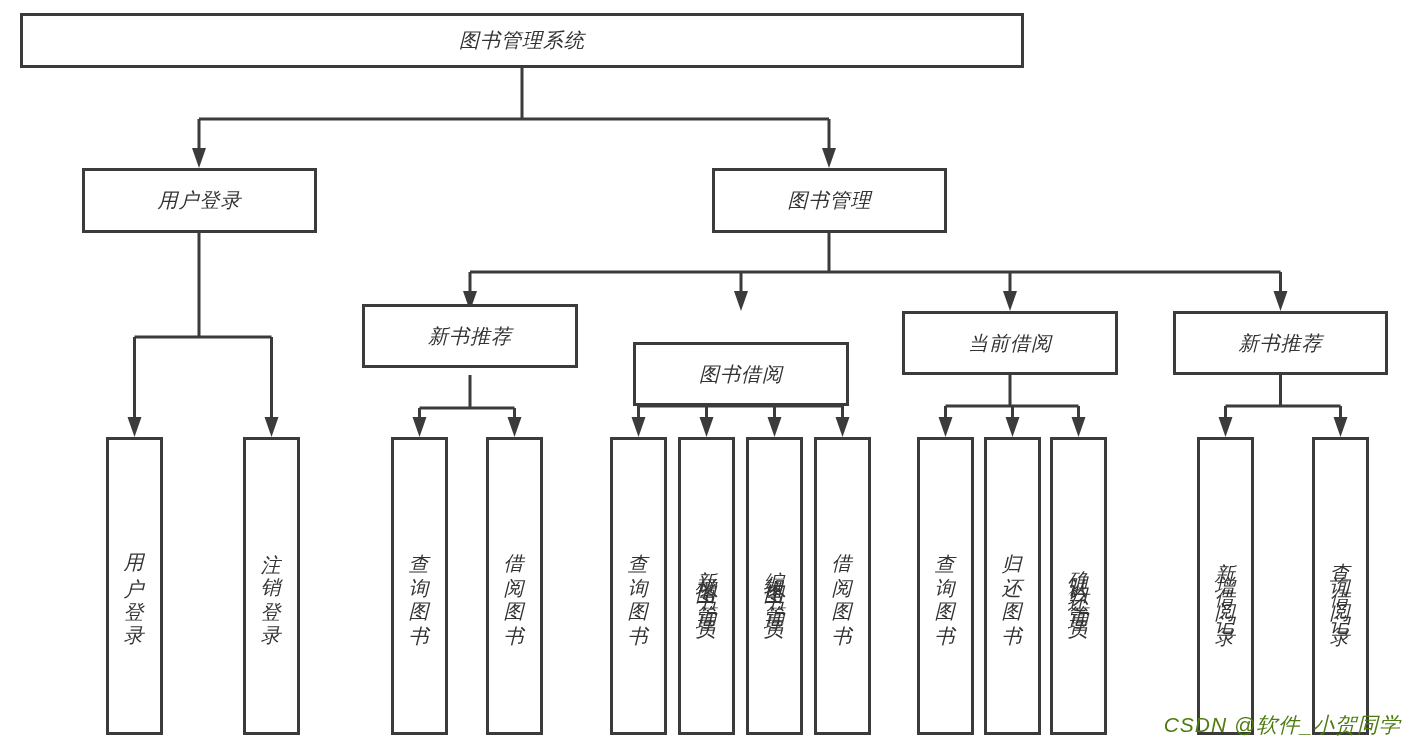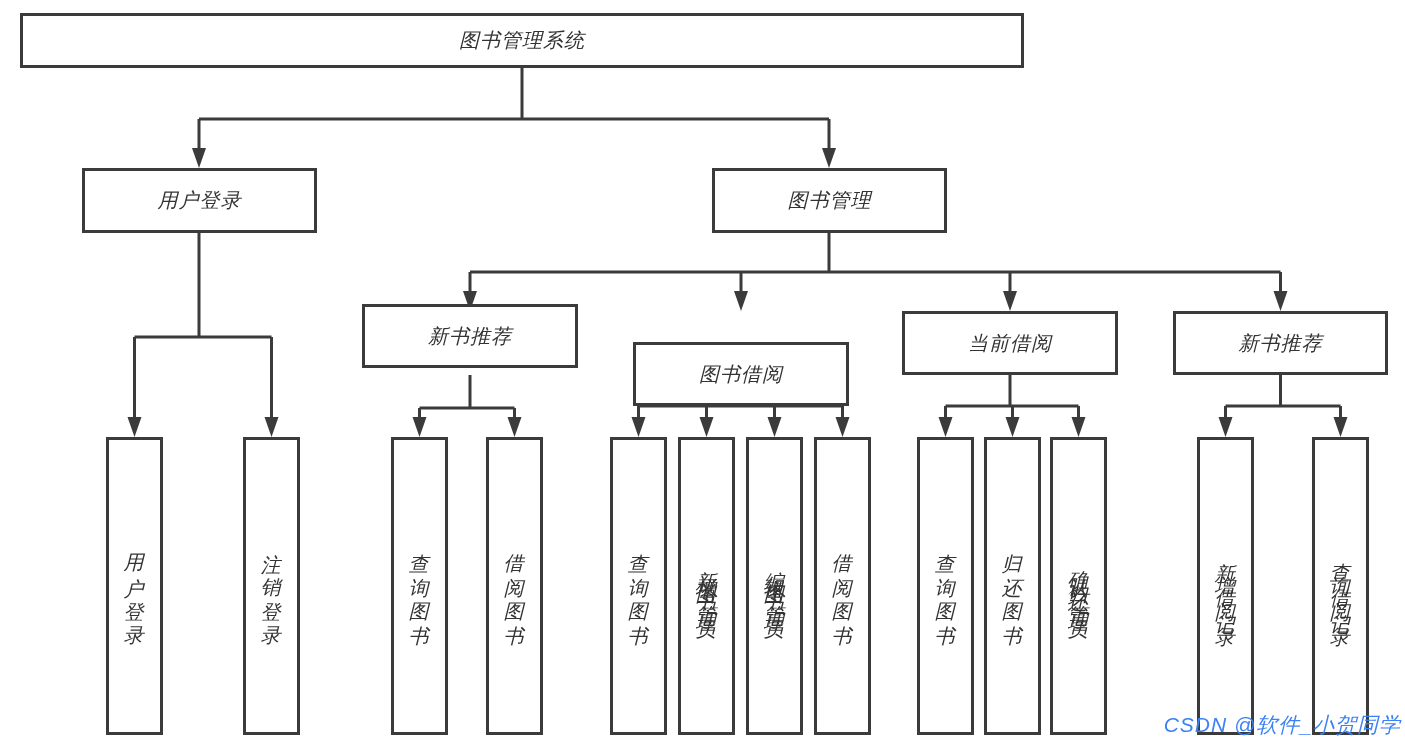--- a/index.html
+++ b/index.html
@@ -41,21 +41,21 @@
     text-orientation: mixed;
   }
   .v4 { letter-spacing: 24px; }
   .v6 { letter-spacing: 13px; }
   .v9 { letter-spacing: 7px; }
   .watermark {
     position: absolute;
     right: 4px;
     bottom: 8px;
     font-size: 21px;
-    color: #3b82f6;
+    color: #4d7c0f;
     letter-spacing: 1px;
     z-index: 3;
     white-space: nowrap;
   }
 </style>
 </head>
 <body>
 
 <div class="canvas">
 

